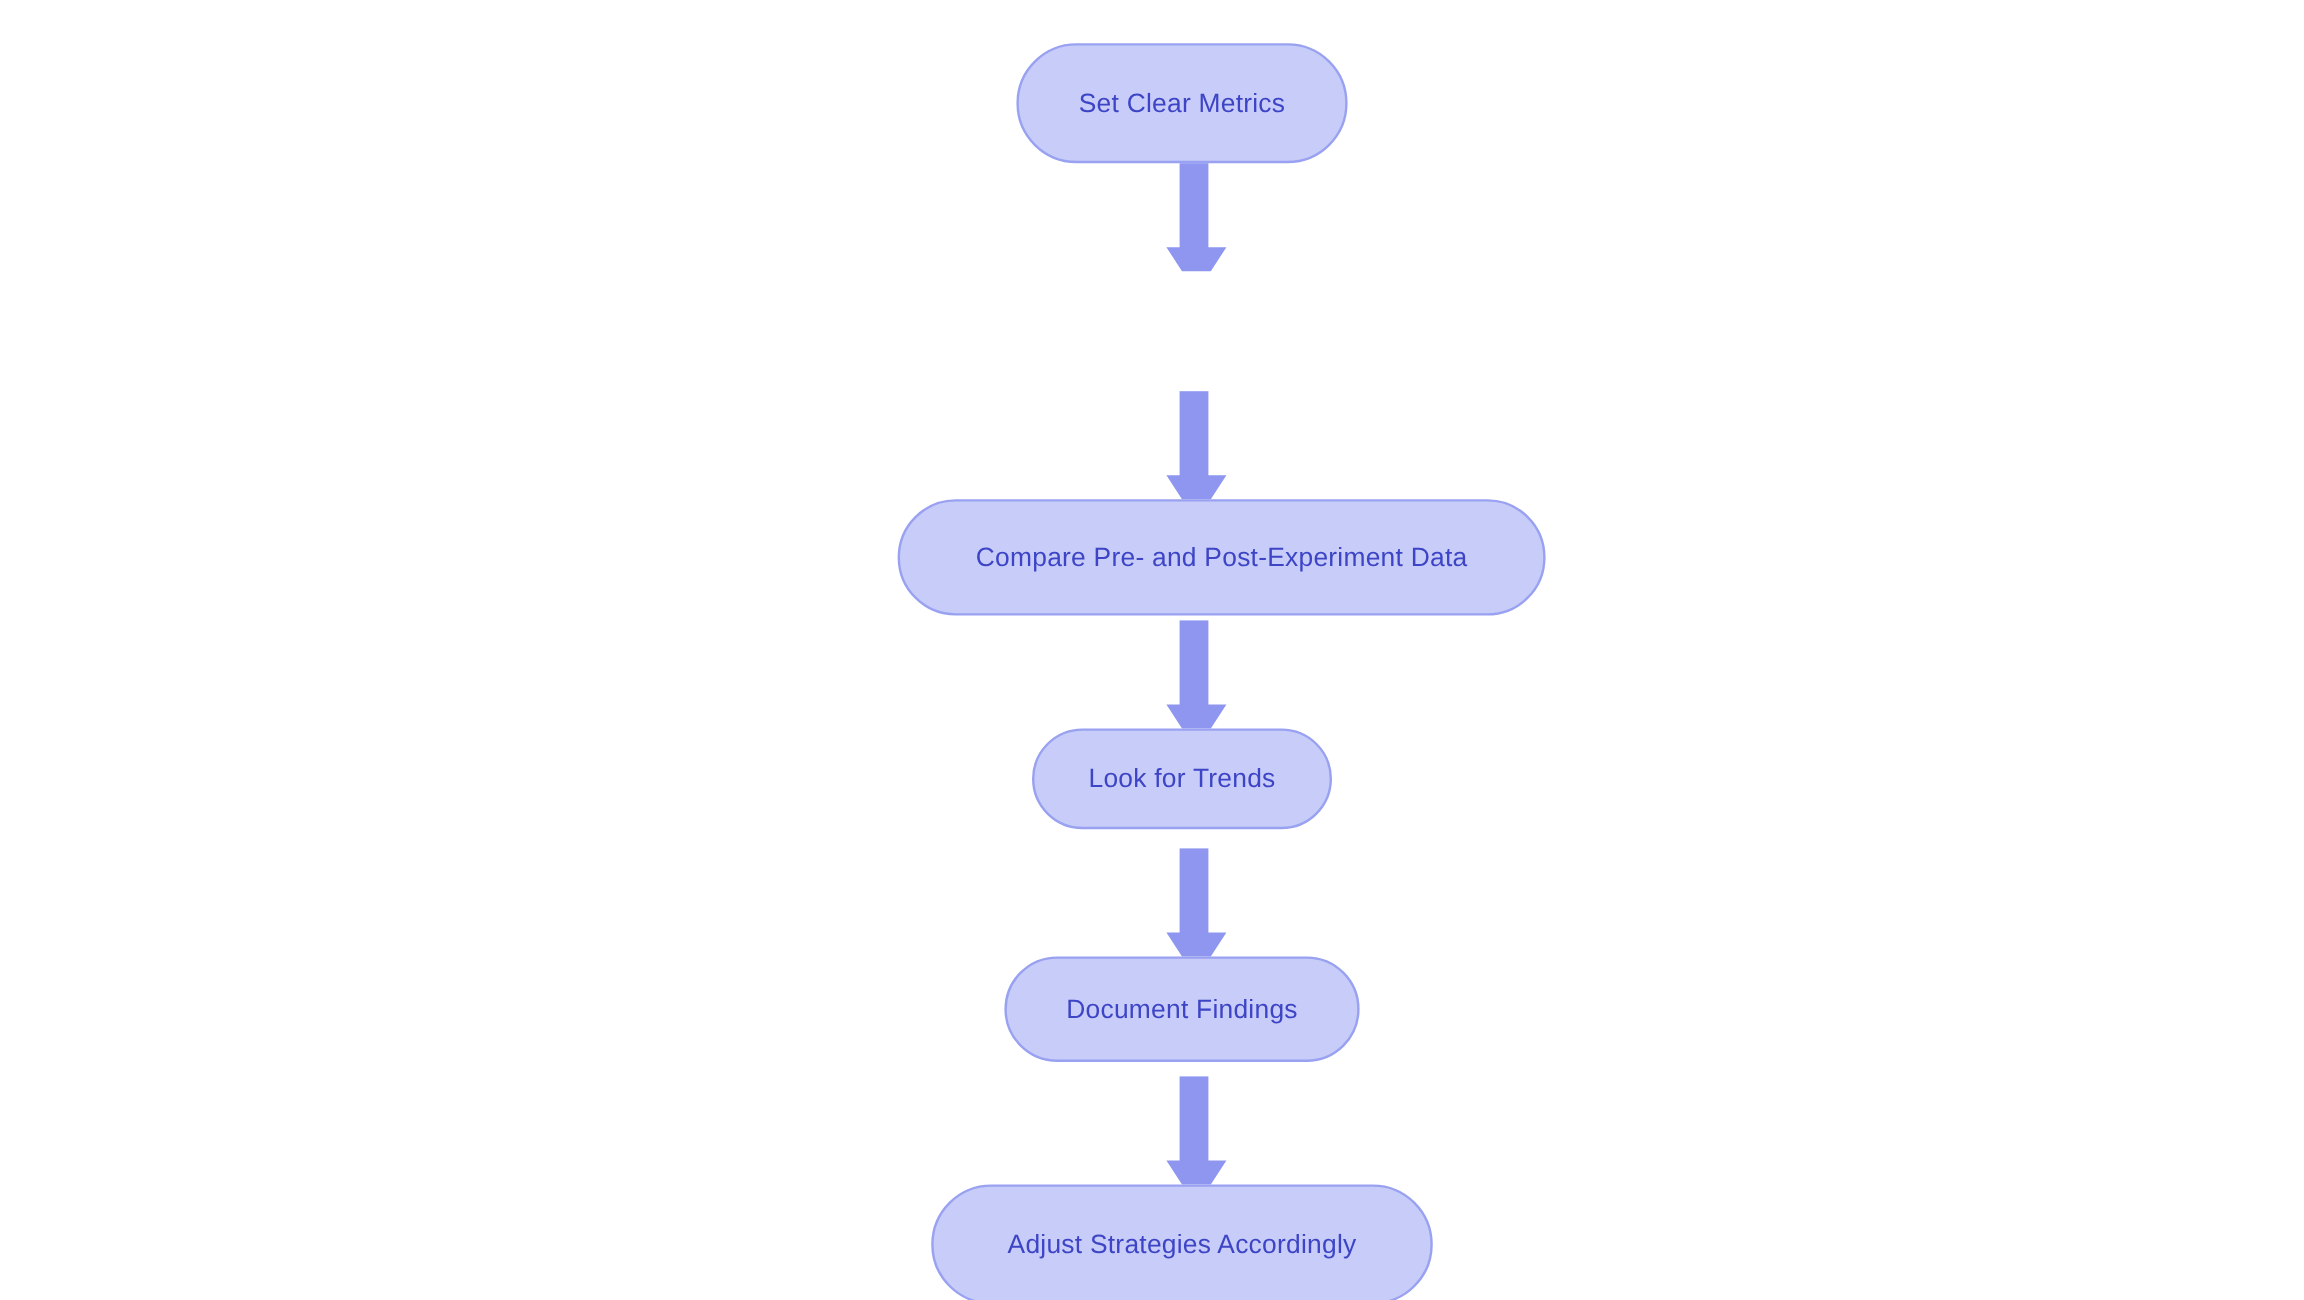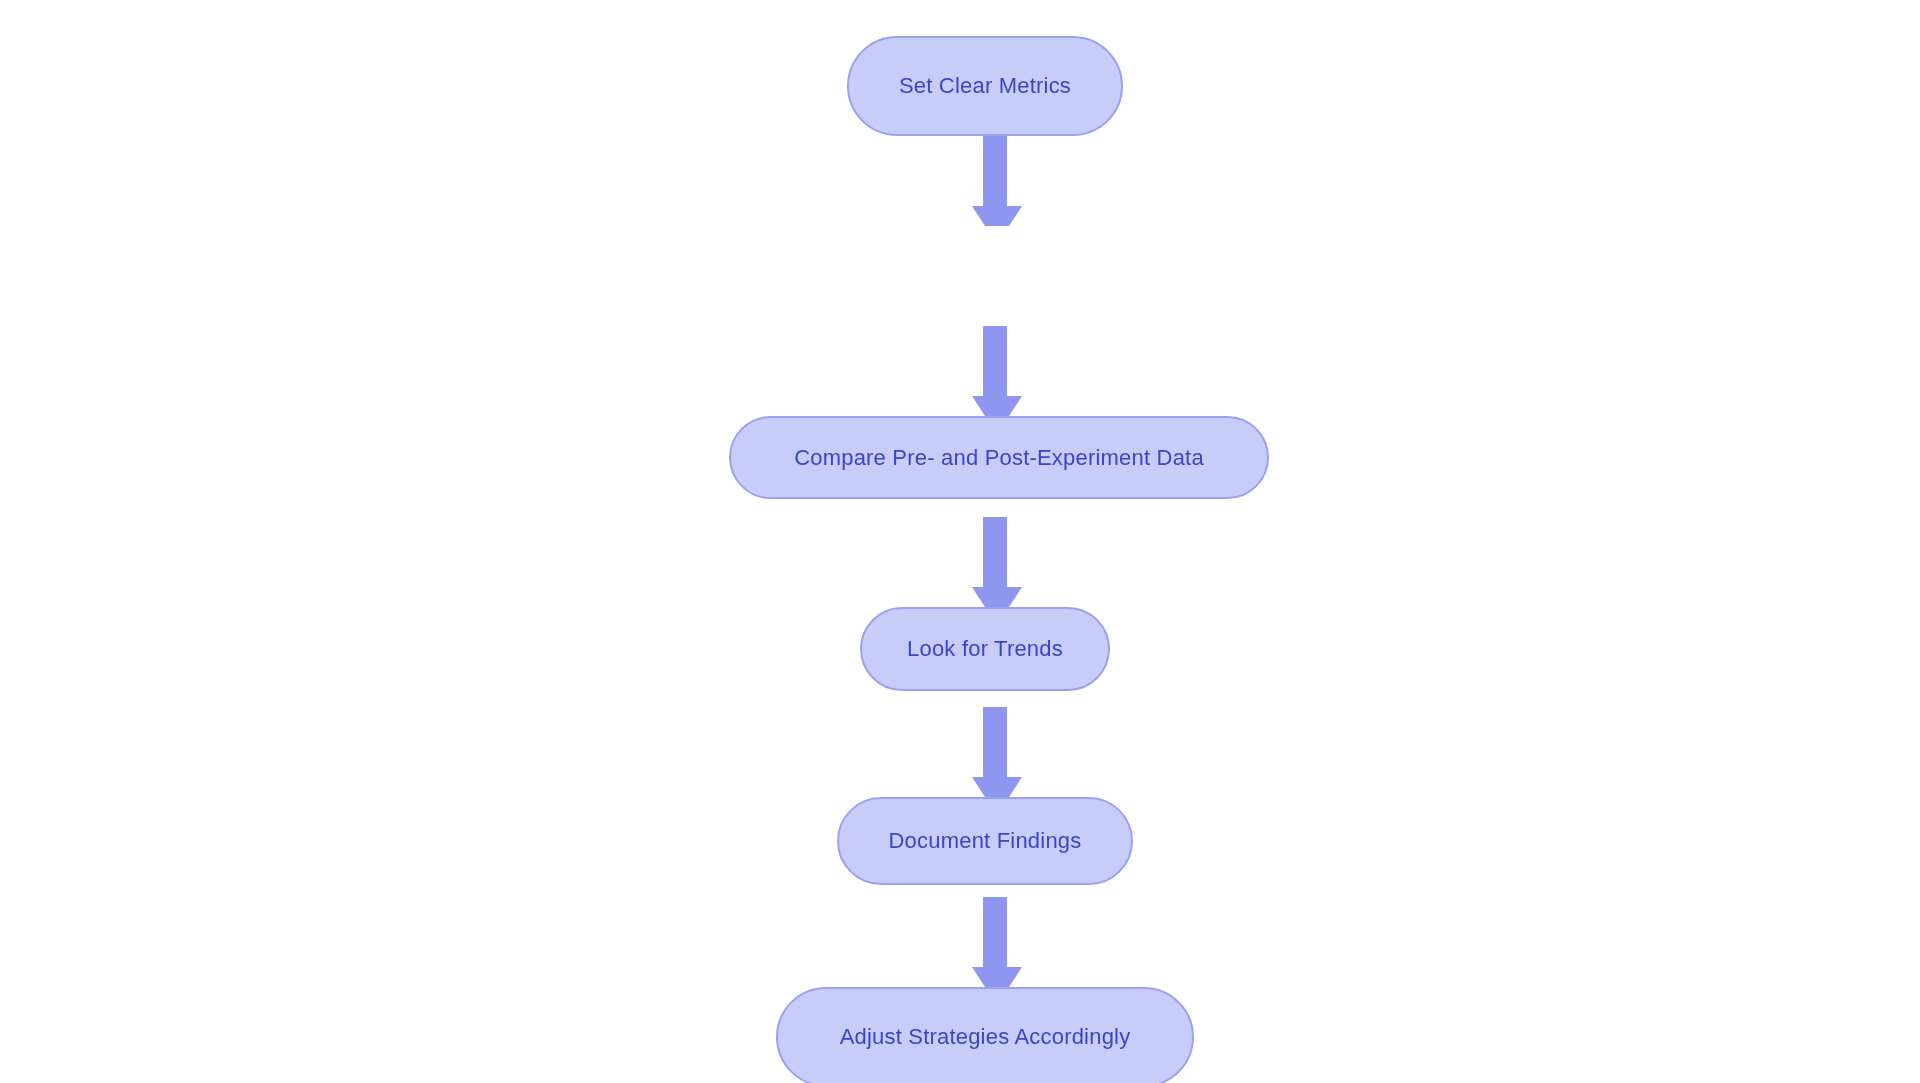--- a/index.html
+++ b/index.html
@@ -35,21 +35,21 @@
   }
   .node-label {
     color: var(--node-text);
     font-size: 22px;
     font-weight: 400;
     letter-spacing: 0.2px;
     white-space: nowrap;
   }
   .node-1 { left: 823px; top: 12px;  width: 276px; height: 100px; }
   .node-2 { left: 813px; top: 202px; width: 296px; height: 100px; }
-  .node-3 { left: 705px; top: 392px; width: 540px; height: 83px; }
+  .node-3 { left: 724px; top: 392px; width: 540px; height: 97px; }
   .node-4 { left: 836px; top: 583px; width: 250px; height: 84px; }
   .node-5 { left: 813px; top: 773px; width: 296px; height: 88px; }
   .node-6 { left: 752px; top: 963px; width: 418px; height: 100px; }
 
   .arrow {
     position: absolute;
     left: 948px;
     width: 26px;
     height: 90px;
   }

